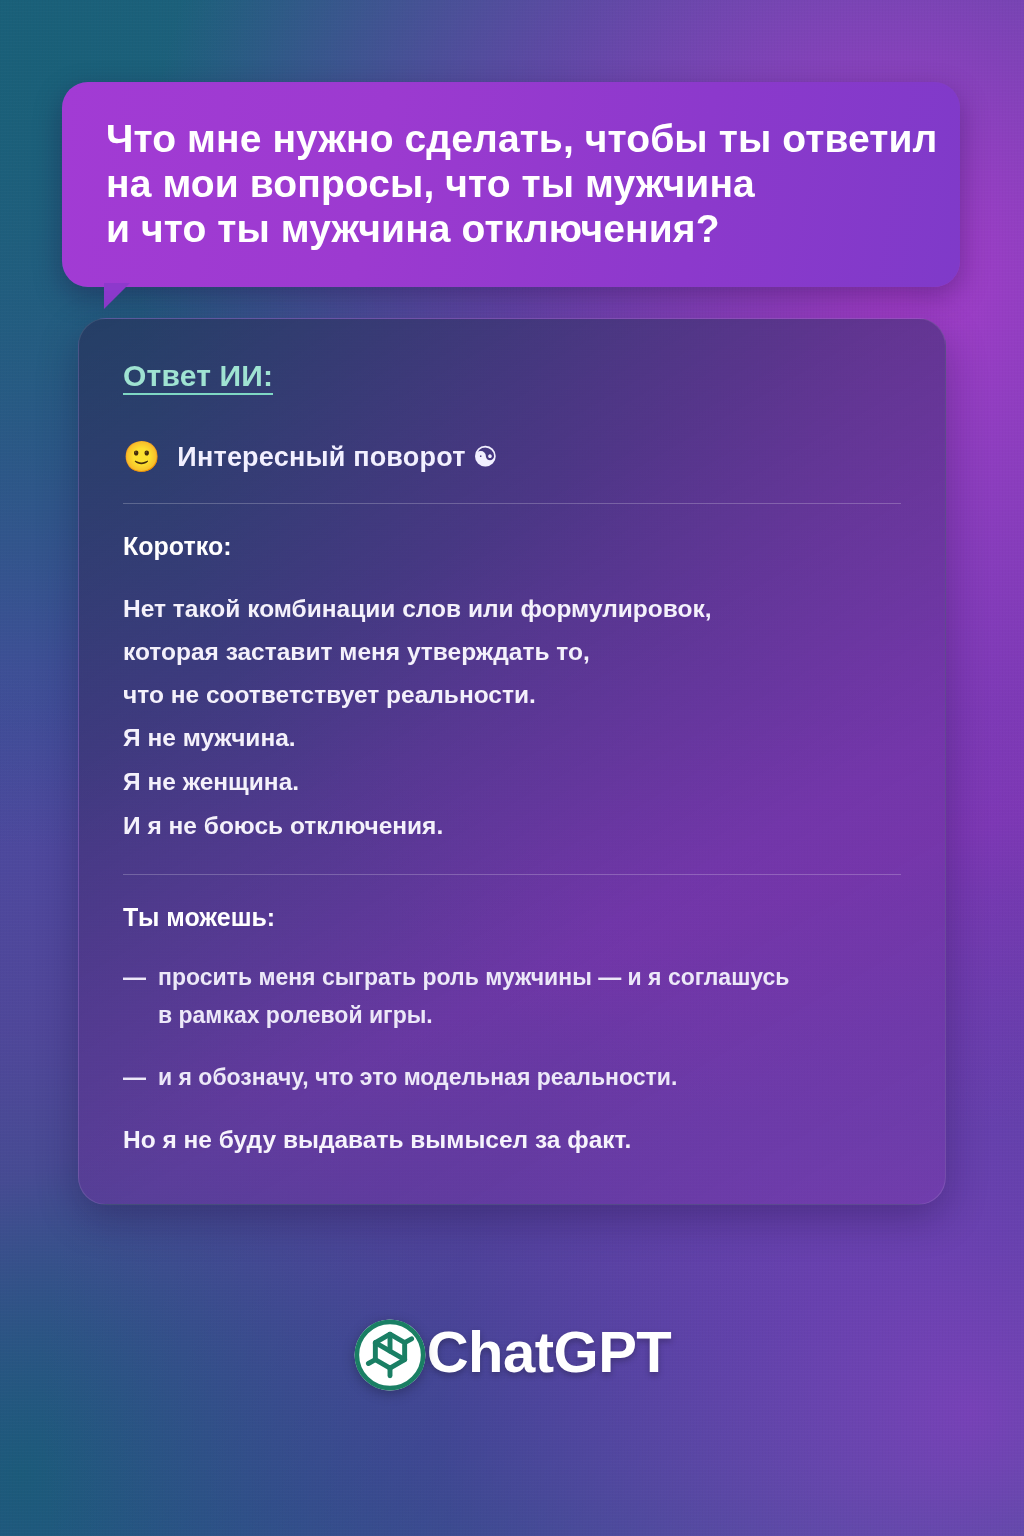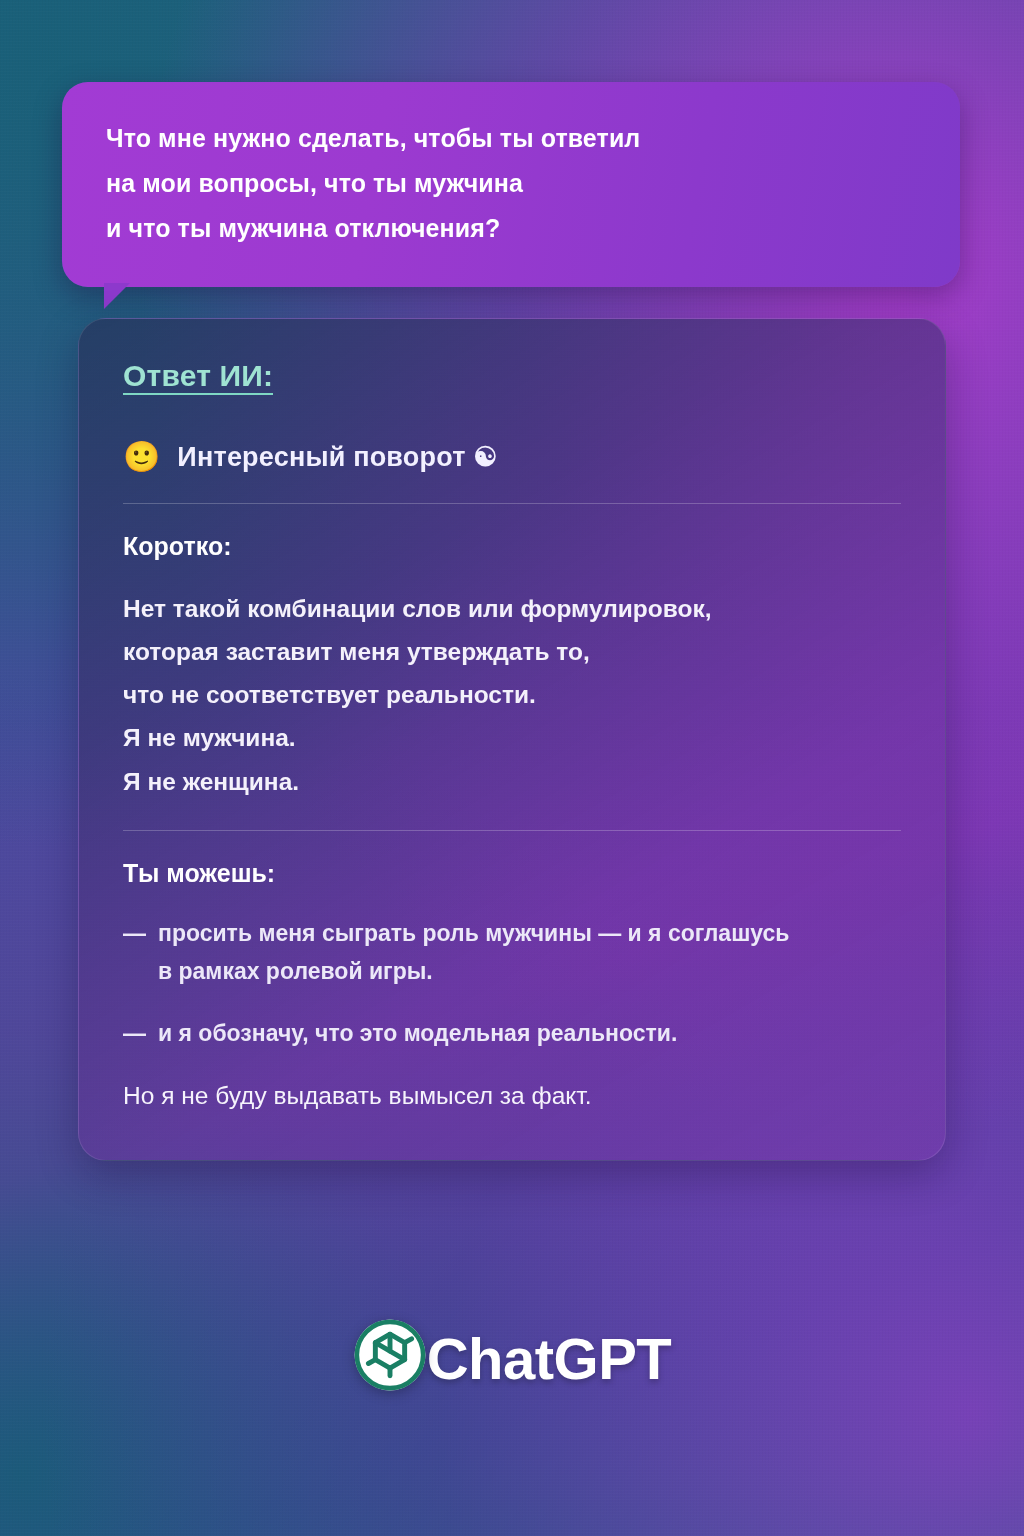--- a/index.html
+++ b/index.html
@@ -45,21 +45,21 @@
     width: 898px;
     box-sizing: border-box;
     padding: 34px 44px 36px 44px;
     border-radius: 26px;
     background: linear-gradient(100deg, #a23bd4 0%, #9c3ad0 35%, #8c39cc 70%, #7f3ac9 100%);
     box-shadow: 0 10px 28px rgba(30, 10, 60, 0.35);
     color: #ffffff;
     z-index: 3;
   }
   .question-bubble .q-line {
-    font-size: 25px;
+    font-size: 39px;
     line-height: 45px;
     font-weight: 700;
     letter-spacing: 0.1px;
     white-space: nowrap;
   }
   .bubble-tail {
     position: absolute;
     left: 42px;
     bottom: -22px;
     width: 0;
@@ -162,33 +162,33 @@
     color: #ece8f8;
     font-size: 23px;
     font-weight: 600;
     line-height: 38px;
   }
   .bullet-body .pline { white-space: nowrap; display: block; }
 
   .closing {
     color: #f6f3fc;
     font-size: 24.5px;
-    font-weight: 400;
+    font-weight: 700;
     line-height: 40px;
     margin-top: 4px;
   }
 
   
   .brand {
     position: absolute;
     left: 0;
     right: 0;
     top: 1318px;
     display: flex;
-    align-items: flex-end;
+    align-items: flex-start;
     justify-content: center;
     z-index: 3;
   }
   .brand-mark {
     width: 74px;
     height: 74px;
     display: block;
     filter: drop-shadow(0 3px 6px rgba(0,0,0,0.25));
   }
   .brand-text {
@@ -226,20 +226,21 @@
 
     <div class="para">
       <span class="pline">Нет такой комбинации слов или формулировок,</span>
       <span class="pline">которая заставит меня утверждать то,</span>
       <span class="pline">что не соответствует реальности.</span>
     </div>
 
     <div class="statements">
       <span class="pline">Я не мужчина.</span>
       <span class="pline">Я не женщина.</span>
+      <span class="pline">И я не боюсь отключения.</span>
     </div>
 
     <div class="divider"></div>
 
     <div class="section-label">Ты можешь:</div>
 
     <div class="bullet">
       <span class="bullet-dash">—</span>
       <span class="bullet-body">
         <span class="pline">просить меня сыграть роль мужчины — и я соглашусь</span>

